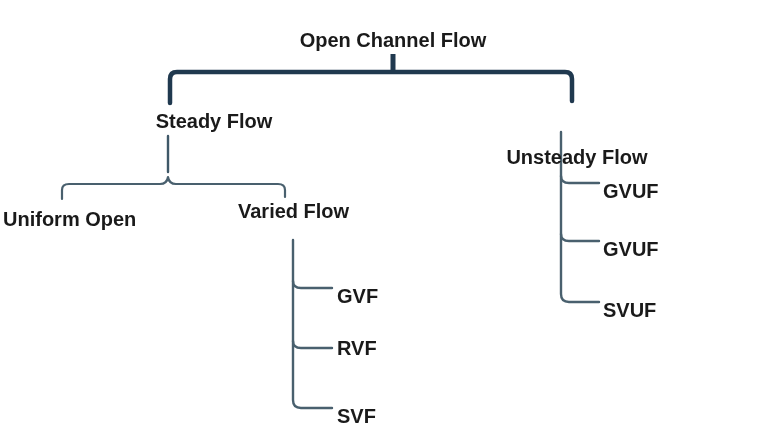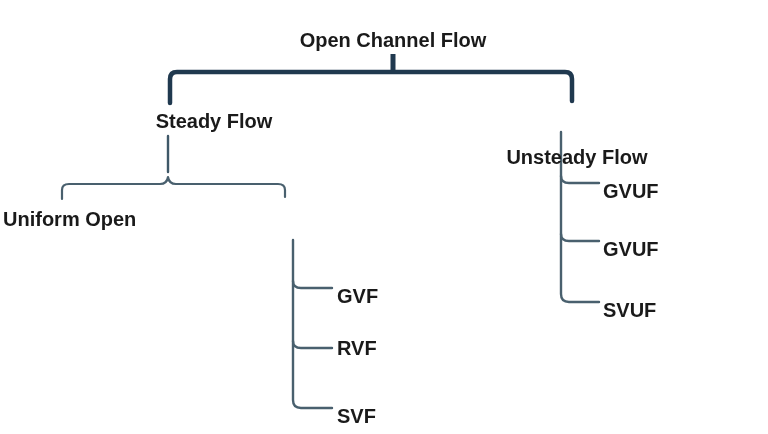--- a/index.html
+++ b/index.html
@@ -64,20 +64,21 @@
   </svg>
 
   <div class="node-label lvl0" style="left:393px; top:40px; transform:translate(-50%,-50%);">Open Channel Flow</div>
 
   <div class="node-label lvl1" style="left:168px; top:121px; transform:translate(-50%,-50%);margin-left:46px;">Steady Flow</div>
 
   <div class="node-label lvl1" style="left:577px; top:117px; transform:translate(-50%,-50%);margin-top:40px;">Unsteady Flow</div>
 
   <div class="node-label lvl2" style="left:3px; top:219px; transform:translate(0,-50%);">Uniform Open</div>
 
+  <div class="node-label lvl2" style="left:238px; top:211px; transform:translate(0,-50%);">Varied Flow</div>
 
   <div class="node-label lvl3" style="left:337px; top:288px; transform:translate(0,-50%);">GVF</div>
 
   <div class="node-label lvl3" style="left:337px; top:340px; transform:translate(0,-50%);">RVF</div>
 
   <div class="node-label lvl3" style="left:337px; top:408px; transform:translate(0,-50%);">SVF</div>
 
   <div class="node-label lvl3" style="left:603px; top:183px; transform:translate(0,-50%);">GVUF</div>
 
   <div class="node-label lvl3" style="left:603px; top:241px; transform:translate(0,-50%);">GVUF</div>

